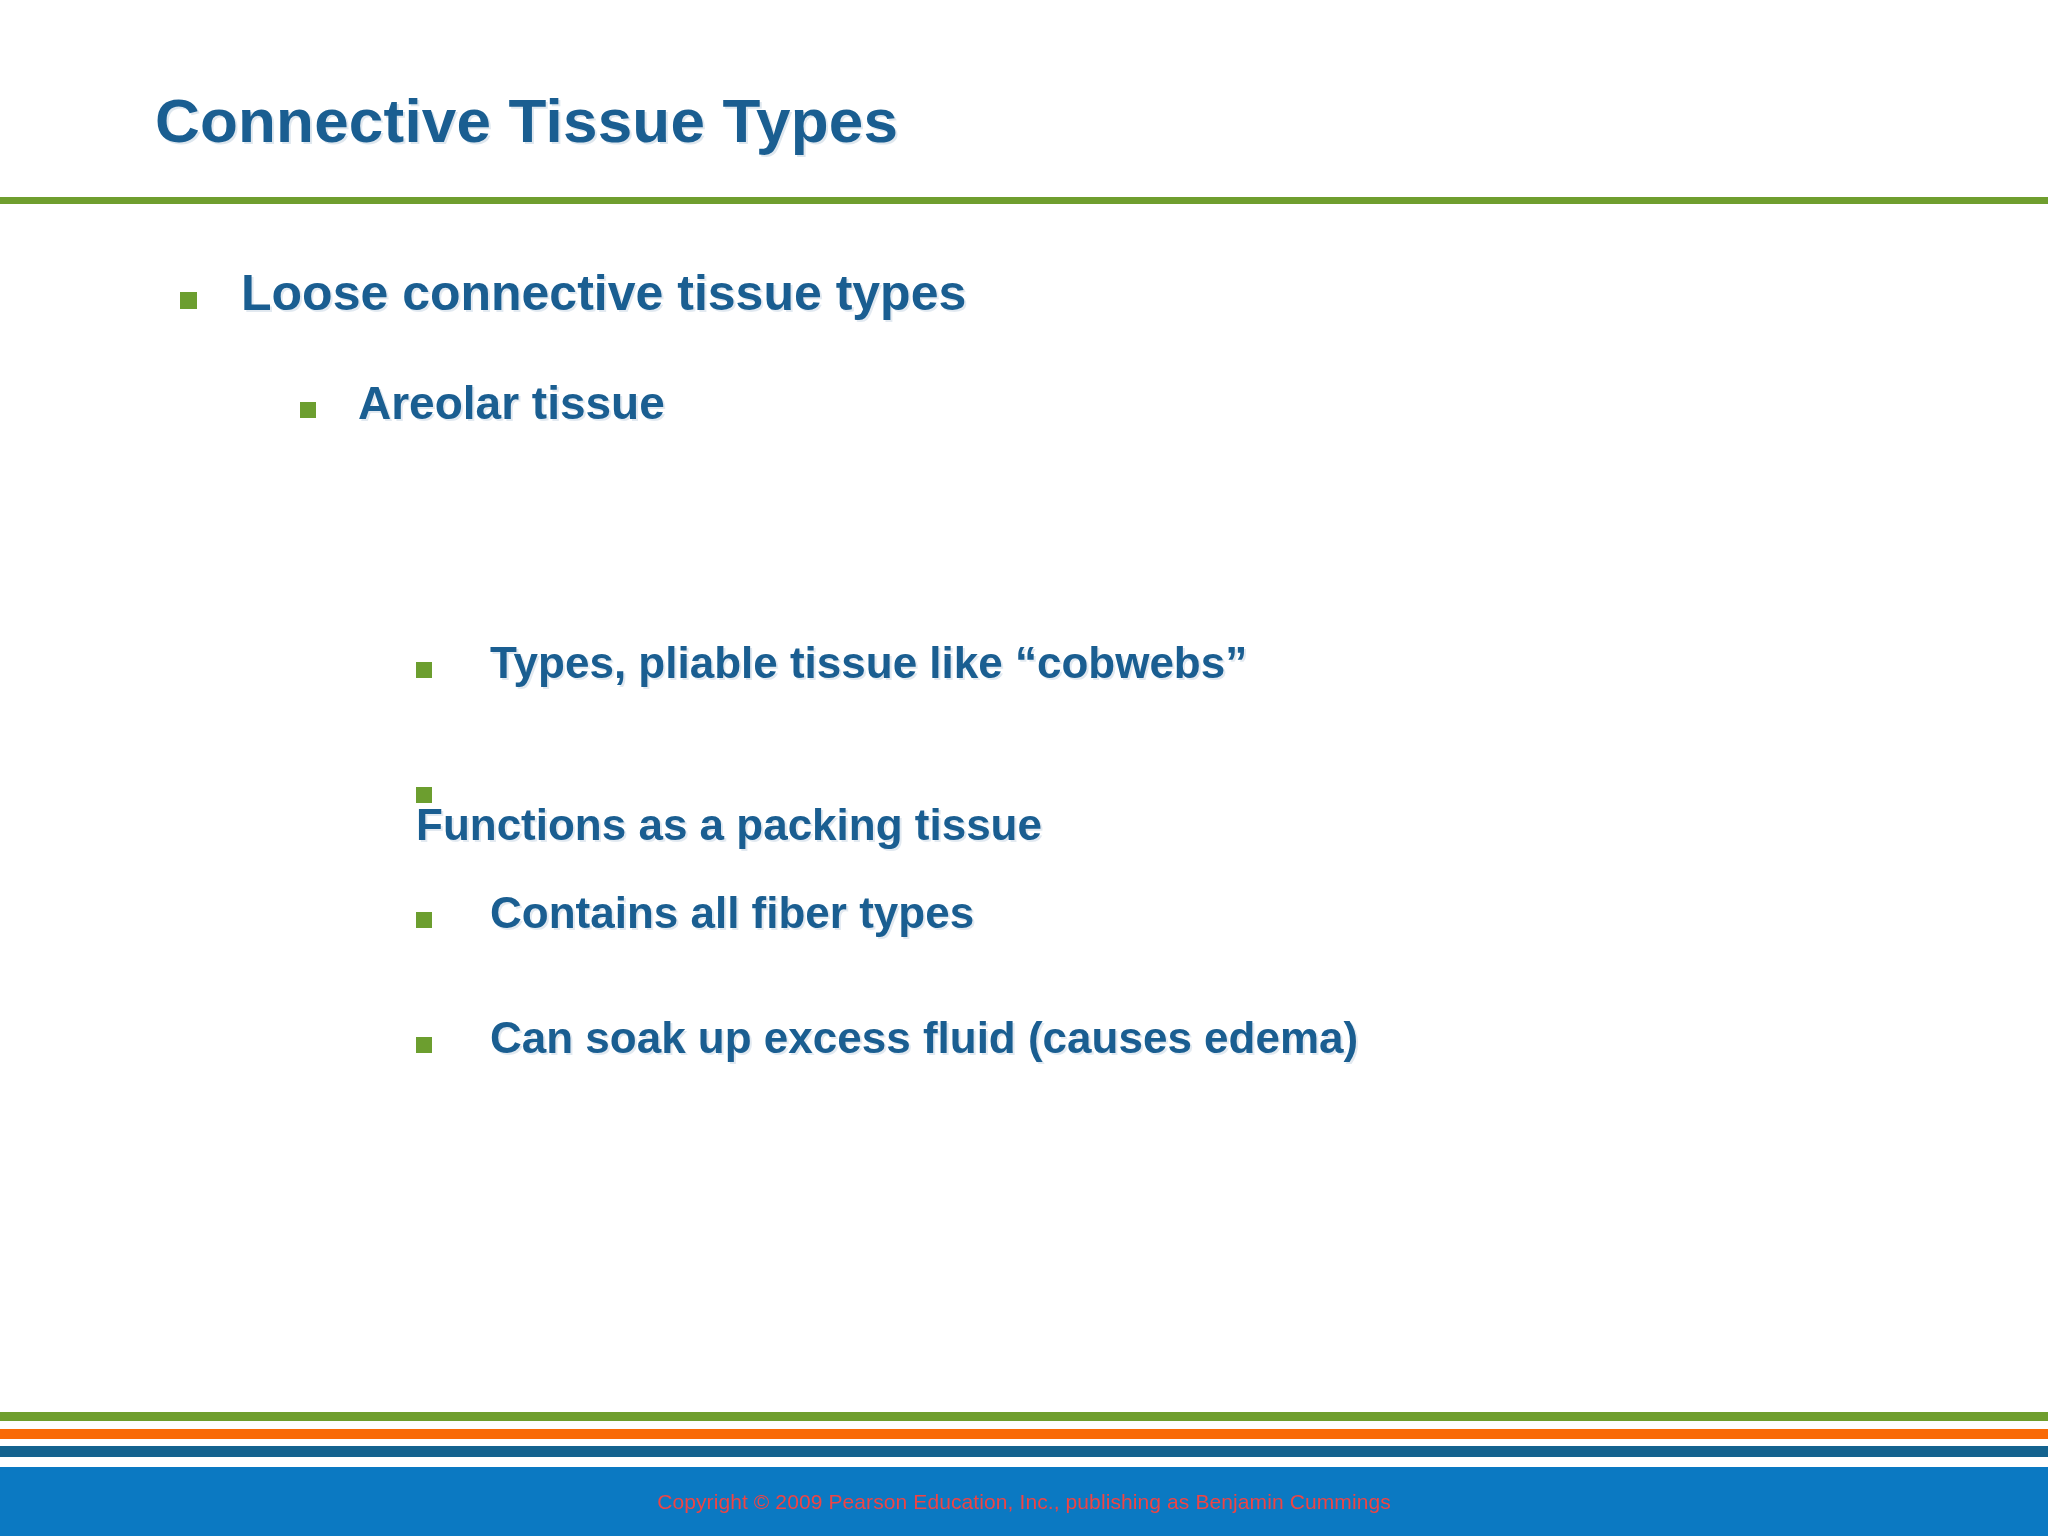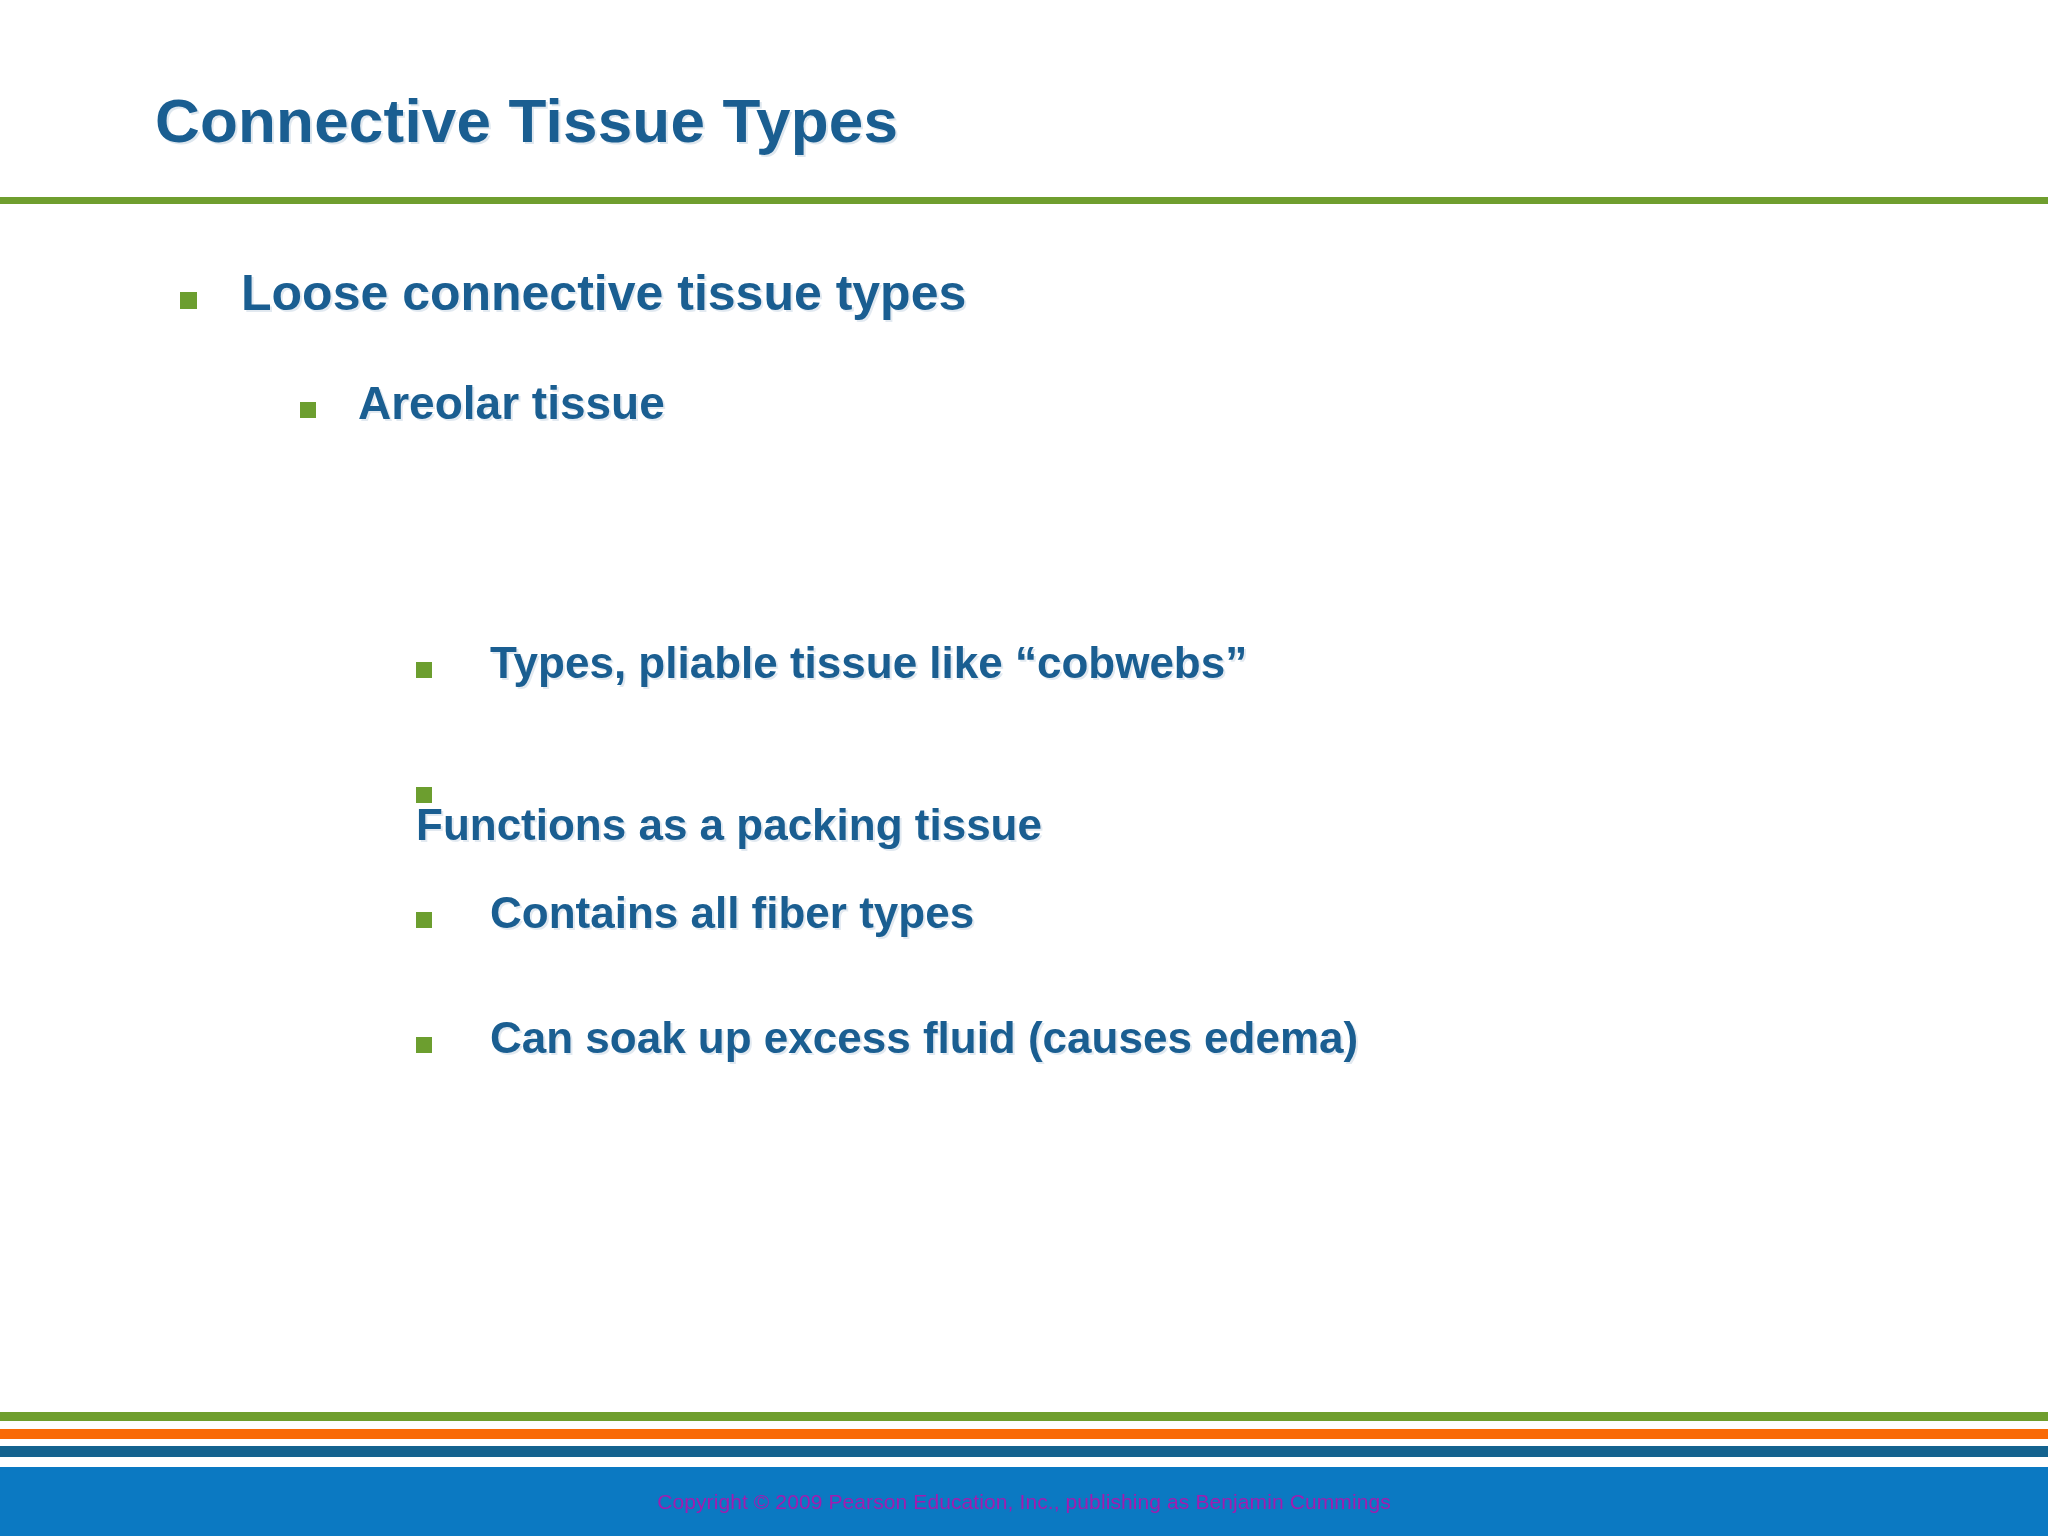--- a/index.html
+++ b/index.html
@@ -125,21 +125,21 @@
     width: 2048px;
     height: 69px;
     background: #0B79C2;
   }
   .copyright {
     position: absolute;
     left: 0;
     top: 1490px;
     width: 2048px;
     text-align: center;
-    color: #a21caf;
+    color: #ef4444;
     font-size: 21px;
     font-weight: normal;
     letter-spacing: 0.1px;
   }
 </style>
 </head>
 <body>
 
 <div class="slide">
 

